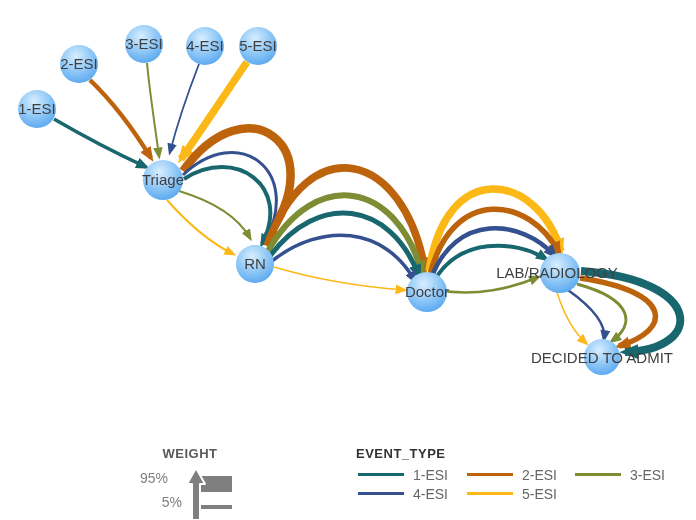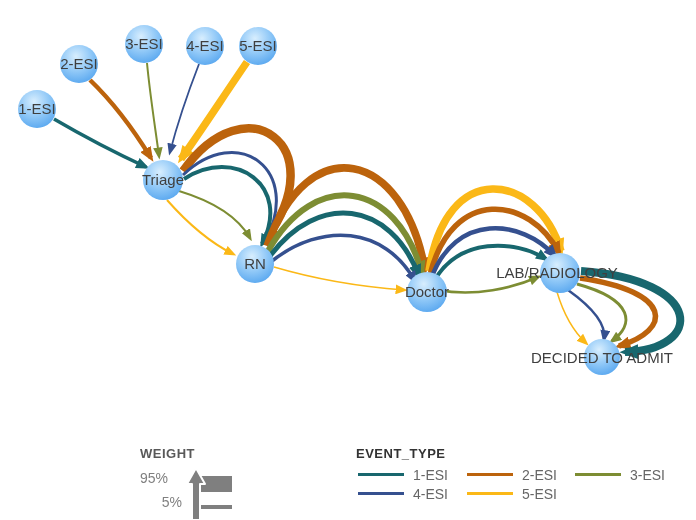--- a/index.html
+++ b/index.html
@@ -2,21 +2,21 @@
 <html><head>
 <meta charset="utf-8">
 <style>
   html,body{margin:0;padding:0;background:#fff;}
   body{width:696px;height:520px;font-family:"Liberation Sans",sans-serif;position:relative;overflow:hidden;}
   .stage{position:absolute;left:0;top:0;width:696px;height:520px;}
   #graph{position:absolute;left:0;top:0;}
   #graph text{font-family:"Liberation Sans",sans-serif;font-size:15px;fill:#3f3f3f;}
   
   .weight-legend{position:absolute;left:140px;top:446px;width:100px;height:74px;}
-  .wl-title{position:absolute;left:0;top:0;width:100px;text-align:left;font-size:13px;font-weight:bold;color:#595959;letter-spacing:.5px;}
+  .wl-title{position:absolute;left:0;top:0;width:100px;text-align:center;font-size:13px;font-weight:bold;color:#595959;letter-spacing:.5px;}
   .wl-max{position:absolute;left:0;top:24px;width:42px;text-align:left;font-size:14px;color:#808080;}
   .wl-min{position:absolute;left:0;top:48px;width:42px;text-align:right;font-size:14px;color:#808080;}
   .wl-glyph{position:absolute;left:46px;top:20px;}
   
   .event-legend{position:absolute;left:356px;top:446px;width:322px;height:60px;}
   .el-title{width:322px;text-align:left;font-size:13px;font-weight:bold;color:#333;letter-spacing:.5px;}
   .el-grid{margin-top:4px;display:grid;grid-template-columns:109px 108px 105px;grid-auto-rows:19px;}
   .el-item{display:flex;align-items:center;cursor:pointer;}
   .el-line{display:inline-block;width:46px;height:3px;margin:0 9px 0 2px;}
   .el-label{font-size:14px;color:#666;}

